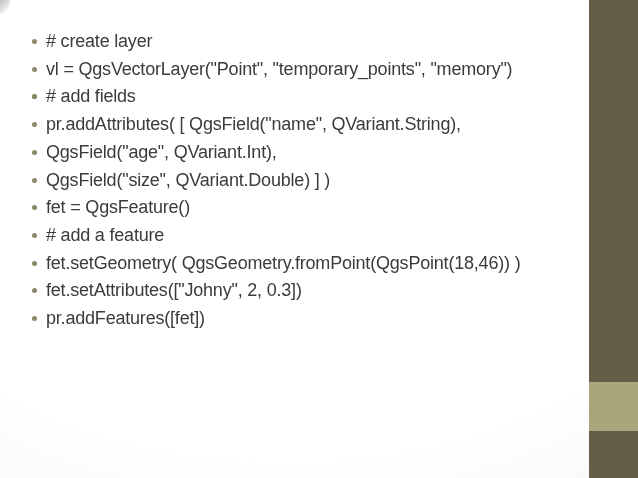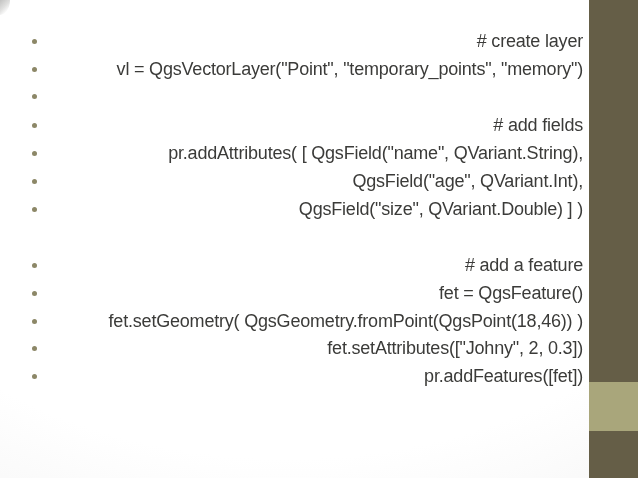--- a/index.html
+++ b/index.html
@@ -36,22 +36,22 @@
     position: absolute;
     left: 0; top: 382px;
     width: 49px; height: 49px;
     background: var(--sidebar-light);
   }
   .content {
     position: absolute;
     top: 0; left: 0; right: 49px;
     padding: 28px 6px 0 32px;
   }
-  .code-group { list-style: none; text-align: right; }
-  .code-group + .code-group { margin-top: 29px; }
+  .code-group { list-style: none; }
+  .code-group + .code-group { }
   .code-line {
     position: relative;
     padding-left: 14px;
     line-height: 27.7px;
     font-size: 18px;
     letter-spacing: -0.2px;
     color: var(--text);
     white-space: nowrap;
   }
   .bullet {
@@ -99,25 +99,25 @@
       </li>
       <li class="code-line">
         <span class="bullet"></span>
         <span>QgsField("size", QVariant.Double) ] )</span>
       </li>
     </ul>
 
     <ul class="code-group">
       <li class="code-line">
         <span class="bullet"></span>
-        <span># add a feature</span>
+        <span>fet = QgsFeature()</span>
       </li>
       <li class="code-line">
         <span class="bullet"></span>
-        <span>fet = QgsFeature()</span>
+        <span># add a feature</span>
       </li>
       <li class="code-line">
         <span class="bullet"></span>
         <span>fet.setGeometry( QgsGeometry.fromPoint(QgsPoint(18,46)) )</span>
       </li>
       <li class="code-line">
         <span class="bullet"></span>
         <span>fet.setAttributes(["Johny", 2, 0.3])</span>
       </li>
       <li class="code-line">

